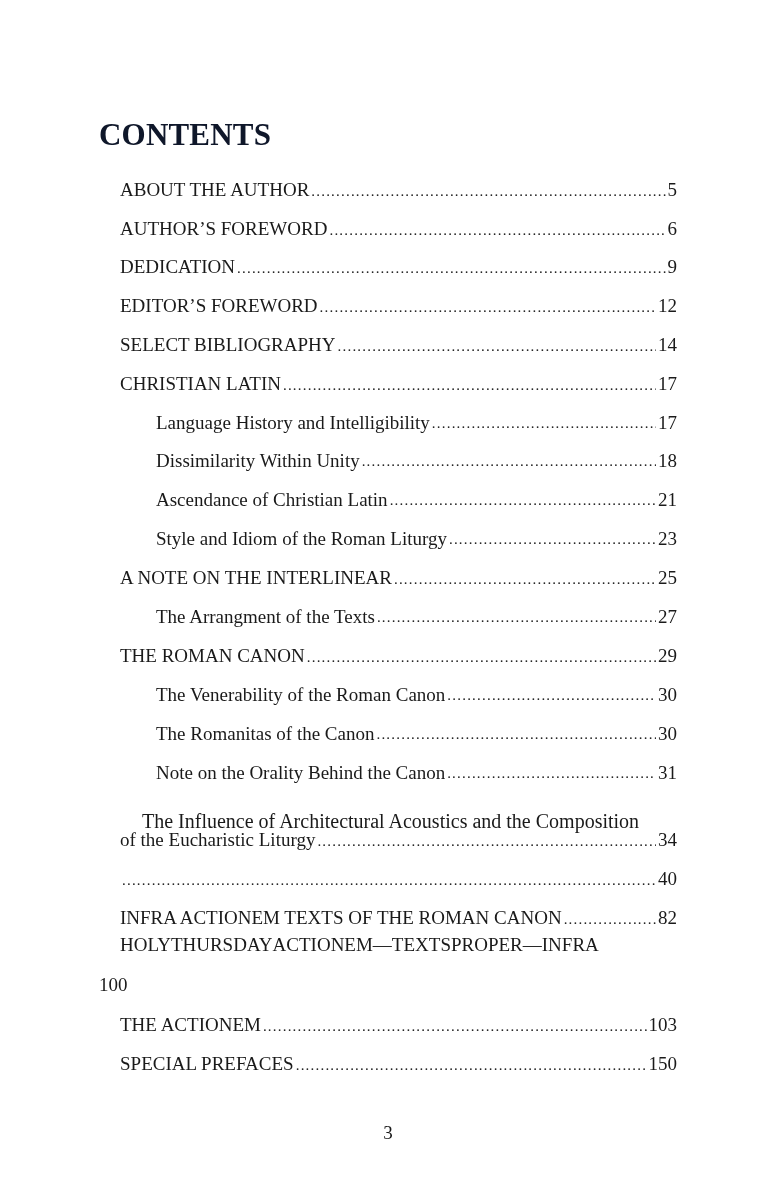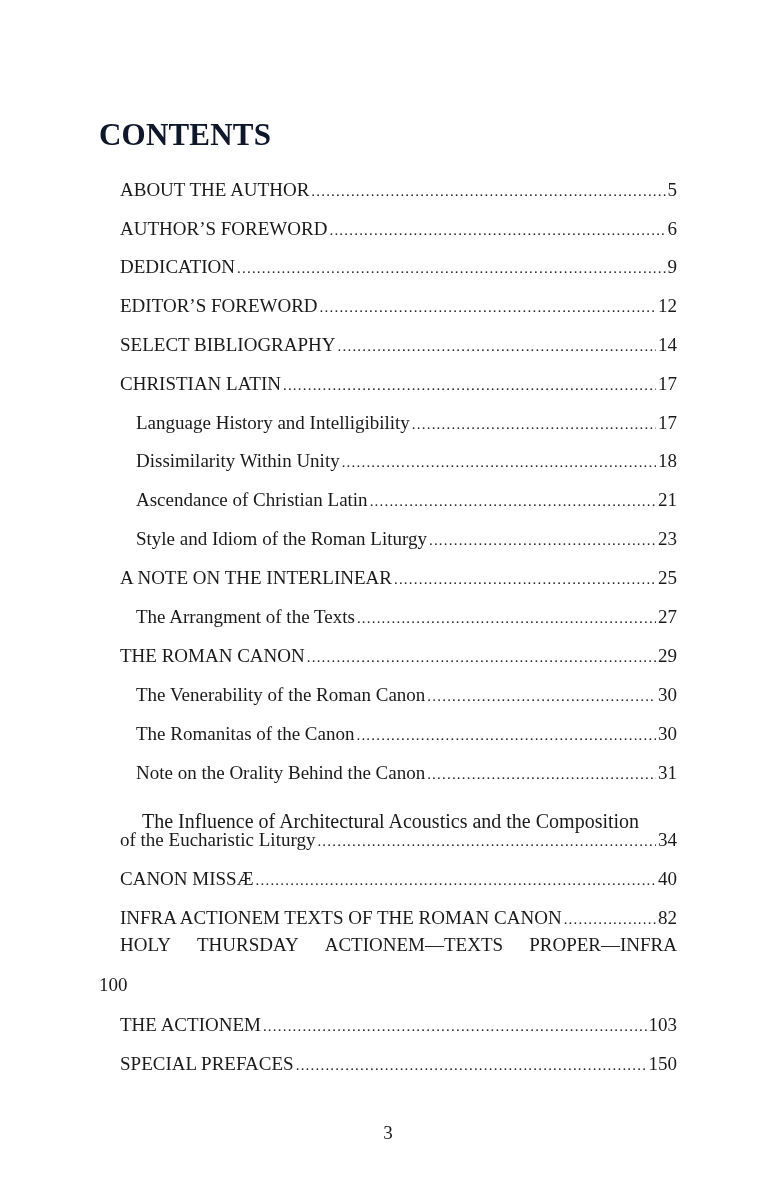--- a/index.html
+++ b/index.html
@@ -24,29 +24,29 @@
     .entry .title { flex: 0 0 auto; }
     .entry .dots {
       flex: 1 1 auto; overflow: hidden; margin: 0 2px;
       letter-spacing: 1.2px; font-size: 15px; color: #222;
     }
     .entry .dots::before {
       content: "........................................................................................................................................................................................................................";
     }
     .entry .page { flex: 0 0 auto; }
     .lvl1 { left: 120px; }
-    .lvl2 { left: 136px; }
+    .lvl2 { left: 156px; align-items: flex-end; }
     .wrap-first {
       position: absolute; left: 142px; right: 117px;
       font-size: 20px; line-height: 28px; white-space: nowrap; margin-top: 21px;
     }
     .justify-line {
       position: absolute; left: 120px; right: 99px;
       font-size: 19px; line-height: 28px; white-space: nowrap;
-      display: flex; justify-content: space-between;
+      display: flex; justify-content: flex-start;
     }
     .dotline-full { left: 99px; flex-direction: column; }
     .folio {
       position: absolute; left: 0; width: 776px; top: 1122px;
       text-align: center; font-size: 19px;
     }
   </style>
 </head>
 <body>
 
@@ -153,21 +153,20 @@
   <div>
     <div class="wrap-first" style="top:786px">The Influence of Architectural Acoustics and the Composition</div>
     <div class="entry lvl1" style="top:814px">
       <span class="title">of the Eucharistic Liturgy</span>
       <span class="dots"></span>
       <span class="page">34</span>
     </div>
   </div>
 
   <div class="entry lvl1" style="top:853px">
-    <span class="title">CANON MISSÆ</span>
     <span class="dots"></span>
     <span class="page">40</span>
   </div>
 
   <div class="entry lvl1" style="top:892px">
     <span class="title">INFRA ACTIONEM TEXTS OF THE ROMAN CANON</span>
     <span class="dots"></span>
     <span class="page">82</span>
   </div>
 

